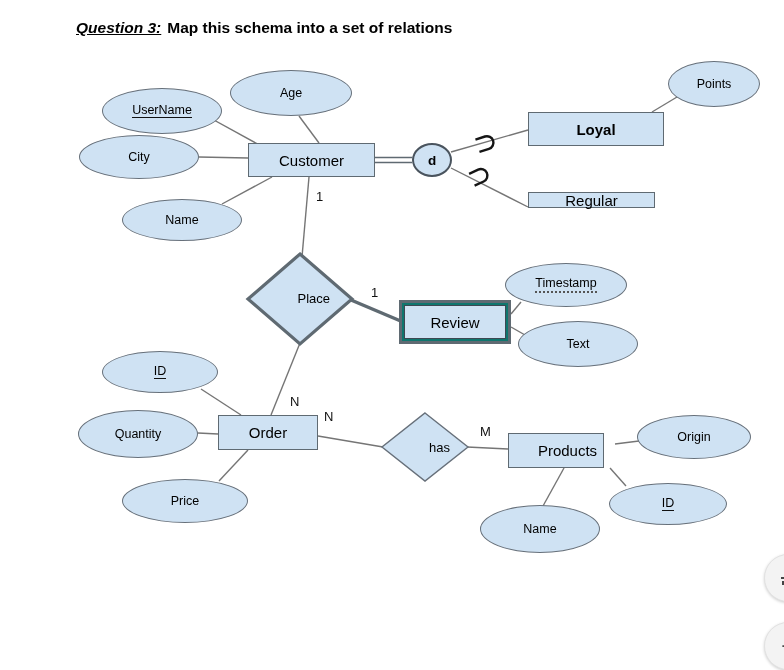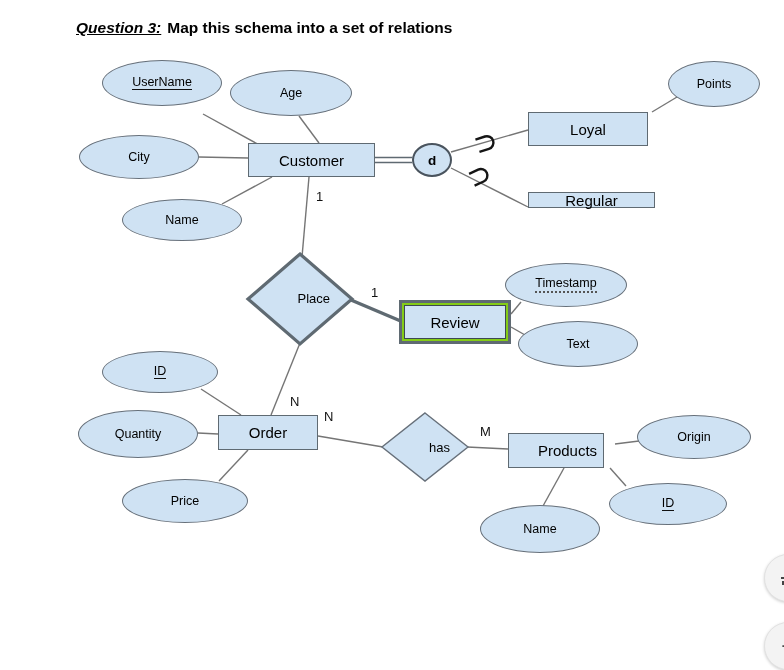--- a/index.html
+++ b/index.html
@@ -13,21 +13,21 @@
 
   svg.wires{position:absolute;left:0;top:0;z-index:1;}
 
   .node{position:absolute;box-sizing:border-box;background:#cfe2f3;border:1.4px solid #67707a;
         display:flex;align-items:center;justify-content:center;z-index:2;text-align:center;}
   .rect{font-size:15px;border-color:#5f6a72;}
   .ellipse{border-radius:50%;font-size:12.5px;}
   .key{border-bottom:1.3px solid #111;line-height:1.1;}
   .partialkey{border-bottom:2px dotted #555;padding-bottom:1px;line-height:1.1;text-align:right;}
 
-  .weak-outer{position:absolute;box-sizing:border-box;border:3px solid #5f6a72;background:#84cc16;
+  .weak-outer{position:absolute;box-sizing:border-box;border:3px solid #5f6a72;background:#0f766e;
         padding:2px;z-index:2;}
   .weak-inner{width:100%;height:100%;box-sizing:border-box;border:1.5px solid #3d4852;background:#cfe2f3;
         display:flex;align-items:center;justify-content:center;font-size:15px;}
 
   .dcircle{font-weight:bold;font-size:13.5px;border:2px solid #4a545e;}
 
   .dlabel{position:absolute;z-index:2;font-size:13px;text-align:right;}
   .card{position:absolute;z-index:2;font-size:13px;color:#111;}
 
   .fab{position:absolute;z-index:3;width:46px;height:46px;border-radius:50%;
@@ -78,21 +78,21 @@
   <path d="M -9 -6.5 L 1 -6.5 A 6.5 6.5 0 0 1 1 6.5 L -9 6.5" fill="none" stroke="#151515" stroke-width="2.4" transform="translate(486,143) rotate(-18)"></path>
   <path d="M -9 -6.5 L 1 -6.5 A 6.5 6.5 0 0 1 1 6.5 L -9 6.5" fill="none" stroke="#151515" stroke-width="2.4" transform="translate(480,176) rotate(-25)"></path>
 
   <polygon points="300,254 352,299 300,344 248,299" fill="#cfe2f3" stroke="#5f6a72" stroke-width="3.2"></polygon>
   <polygon points="425,413 468,447 425,481 382,447" fill="#cfe2f3" stroke="#67707a" stroke-width="1.4"></polygon>
 </svg>
 
 <div class="node rect" style="left:248px;top:143px;width:127px;height:34px;">
   <span>Customer</span>
 </div>
-<div class="node rect" style="left:528px;top:112px;width:120px;height:34px;">
+<div class="node rect" style="left:528px;top:112px;width:136px;height:34px;font-weight:bold;">
   <span>Loyal</span>
 </div>
 <div class="node rect" style="left:528px;top:192px;width:127px;height:16px;">
   <span>Regular</span>
 </div>
 <div class="node rect" style="left:218px;top:415px;width:100px;height:35px;">
   <span>Order</span>
 </div>
 <div class="node rect" style="left:508px;top:433px;width:96px;height:35px;padding-left:23px;">
   <span>Products</span>
@@ -101,21 +101,21 @@
 <div class="weak-outer" style="left:399px;top:300px;width:112px;height:44px;">
   <div class="weak-inner">
     <span>Review</span>
   </div>
 </div>
 
 <div class="node ellipse dcircle" style="left:412px;top:143px;width:40px;height:34px;">
   <span>d</span>
 </div>
 
-<div class="node ellipse" style="left:102px;top:60px;width:120px;height:46px;">
+<div class="node ellipse" style="left:102px;top:88px;width:120px;height:46px;">
   <span class="key">UserName</span>
 </div>
 <div class="node ellipse" style="left:230px;top:70px;width:122px;height:46px;">
   <span>Age</span>
 </div>
 <div class="node ellipse" style="left:79px;top:135px;width:120px;height:44px;">
   <span>City</span>
 </div>
 <div class="node ellipse" style="left:122px;top:199px;width:120px;height:42px;">
   <span>Name</span>

